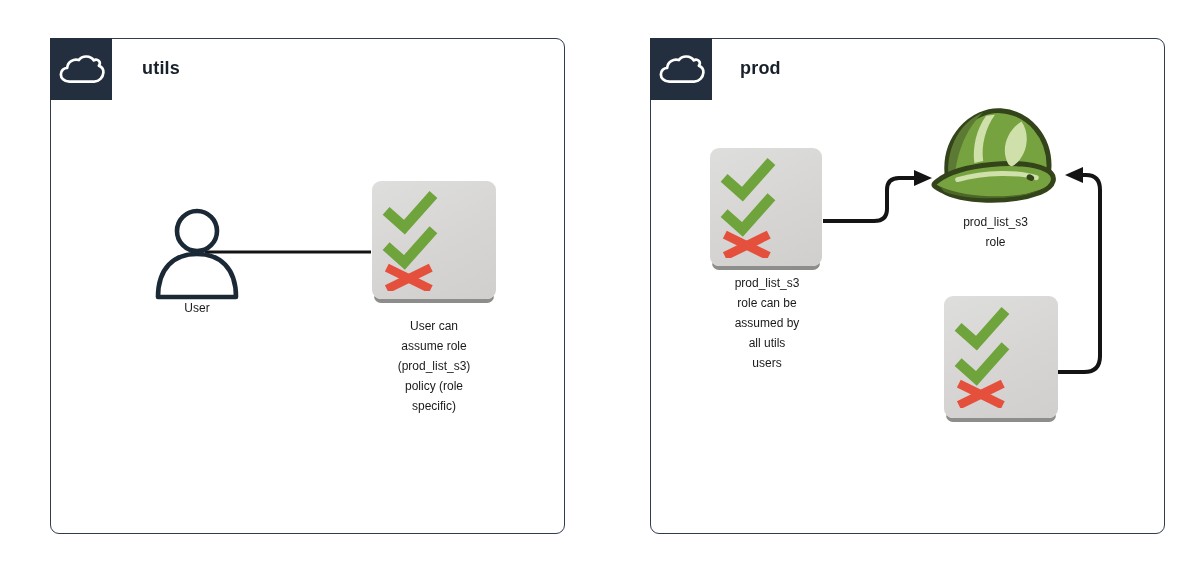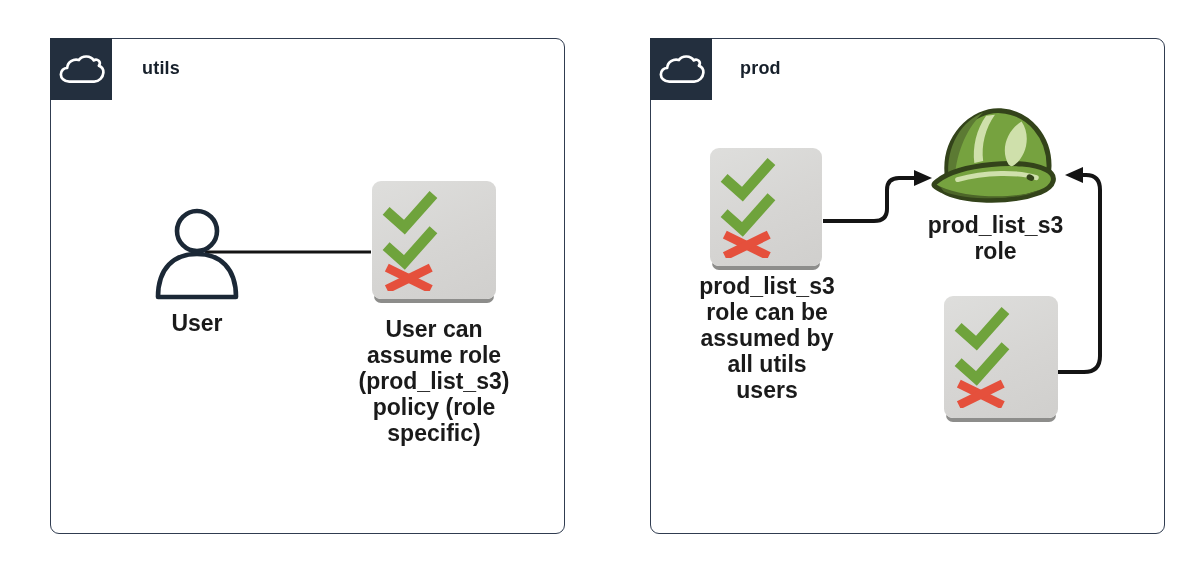--- a/index.html
+++ b/index.html
@@ -22,21 +22,21 @@
 
   .policy {
     position:absolute; border-radius:9px;
     background:linear-gradient(155deg,#dededc 0%,#d6d5d3 55%,#d0cfcd 100%);
     box-shadow:0 6px 0 -2px #8d8d8b;
   }
   .policy .marks { position:absolute; left:10px; top:8px; }
 
   .caption {
     position:absolute; text-align:center; white-space:pre-line;
-    font-size:23px; line-height:26px; font-weight:700; color:#1a1a1a;
+    font-size:12px; line-height:20px; font-weight:400; color:#1a1a1a;
   }
 
   .abs { position:absolute; }
 </style>
 </head>
 <body>
 
 <div class="canvas">
 
   <svg class="connectors" viewBox="0 0 1202 583">
@@ -55,21 +55,21 @@
     <svg width="52" height="44" viewBox="0 0 62 52">
       <path d="M17 41 C10.5 41 7 36.5 7 32.5 C7 28 10.5 24.8 14.5 24.8 C15 17.5 22 13.5 28.5 15.3 C32.5 9.5 42.5 9.8 46.3 15.8 C48.3 14 51.8 14.8 53 17.3 C53.8 19 53.4 20.8 52.3 22 C56 23.4 58 26.8 57.7 30.4 C57.3 36 52.6 41 46.8 41 Z" fill="none" stroke="#ffffff" stroke-width="3.2" stroke-linejoin="round"></path>
     </svg>
   </div>
   <div class="group-label" style="left:126px; top:58px;">utils</div>
 
   <svg class="abs" style="left:149px; top:203px;" width="96" height="100" viewBox="0 0 96 100">
     <path d="M9 94 C9 65 25 51 48 51 C71 51 87 65 87 94 Z" fill="#ffffff" stroke="#1b2836" stroke-width="4.6" stroke-linejoin="round"></path>
     <circle cx="48" cy="28" r="20" fill="#ffffff" stroke="#1b2836" stroke-width="4.6"></circle>
   </svg>
-  <div class="caption" style="left:147px; top:310px; width:100px;">User</div>
+  <div class="caption" style="left:147px; top:298px; width:100px;">User</div>
 
   <div class="policy" style="left:372px; top:181px; width:124px; height:118px;">
     <svg class="marks" width="80" height="102" viewBox="0 0 100 124">
       <path d="M10 30 L28 46 L60 10" fill="none" stroke="#6fa33c" stroke-width="13" stroke-linecap="square"></path>
       <path d="M10 74 L28 90 L60 54" fill="none" stroke="#6fa33c" stroke-width="13" stroke-linecap="square"></path>
       <line x1="11" y1="99" x2="56" y2="121" stroke="#e5503c" stroke-width="11" stroke-linecap="square"></line>
       <line x1="56" y1="99" x2="11" y2="121" stroke="#e5503c" stroke-width="11" stroke-linecap="square"></line>
     </svg>
   </div>
   <div class="caption" style="left:356px; top:316px; width:156px;">User can

